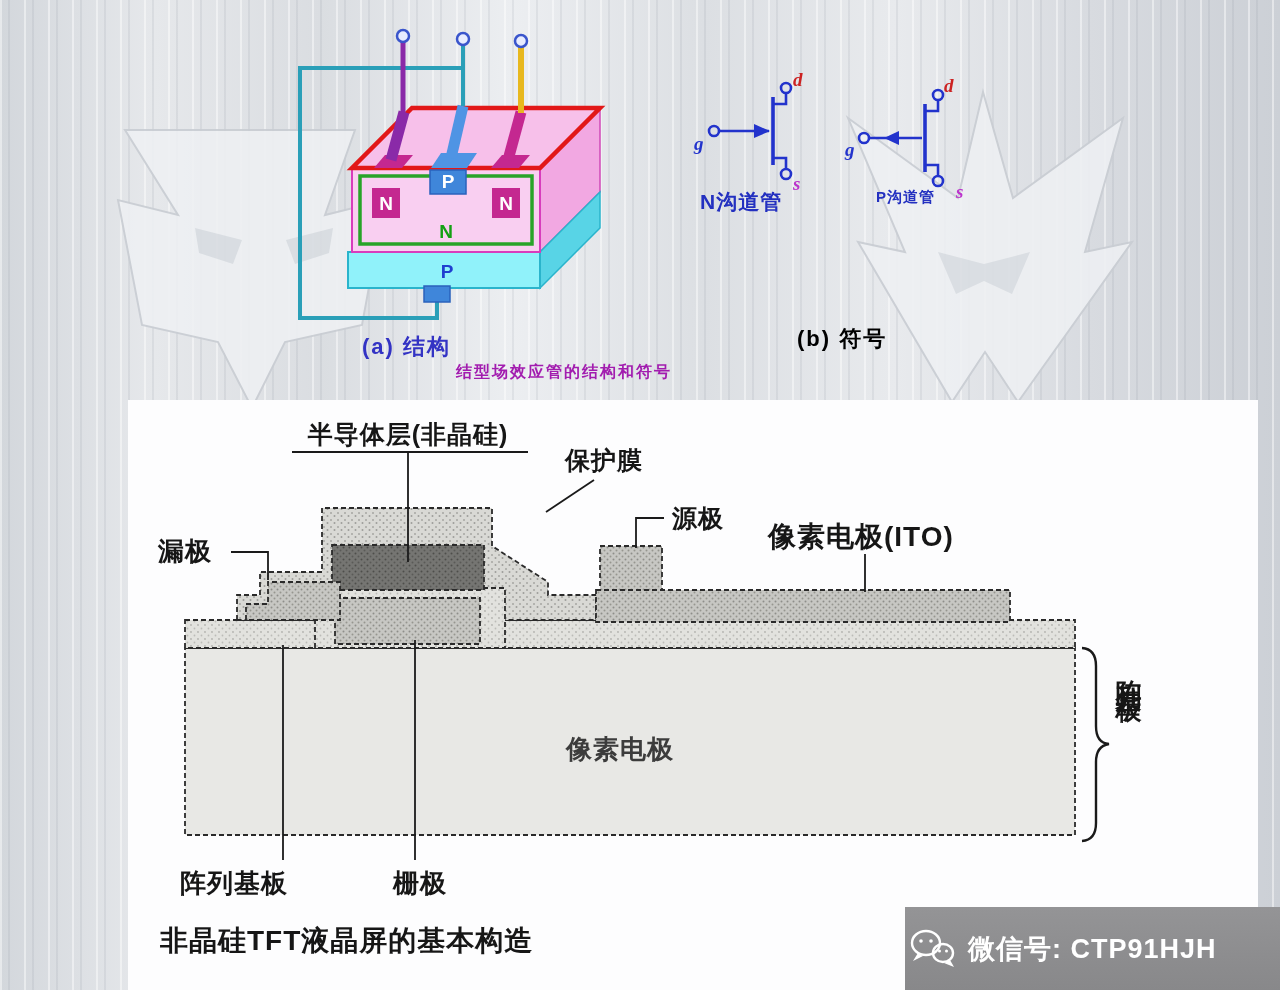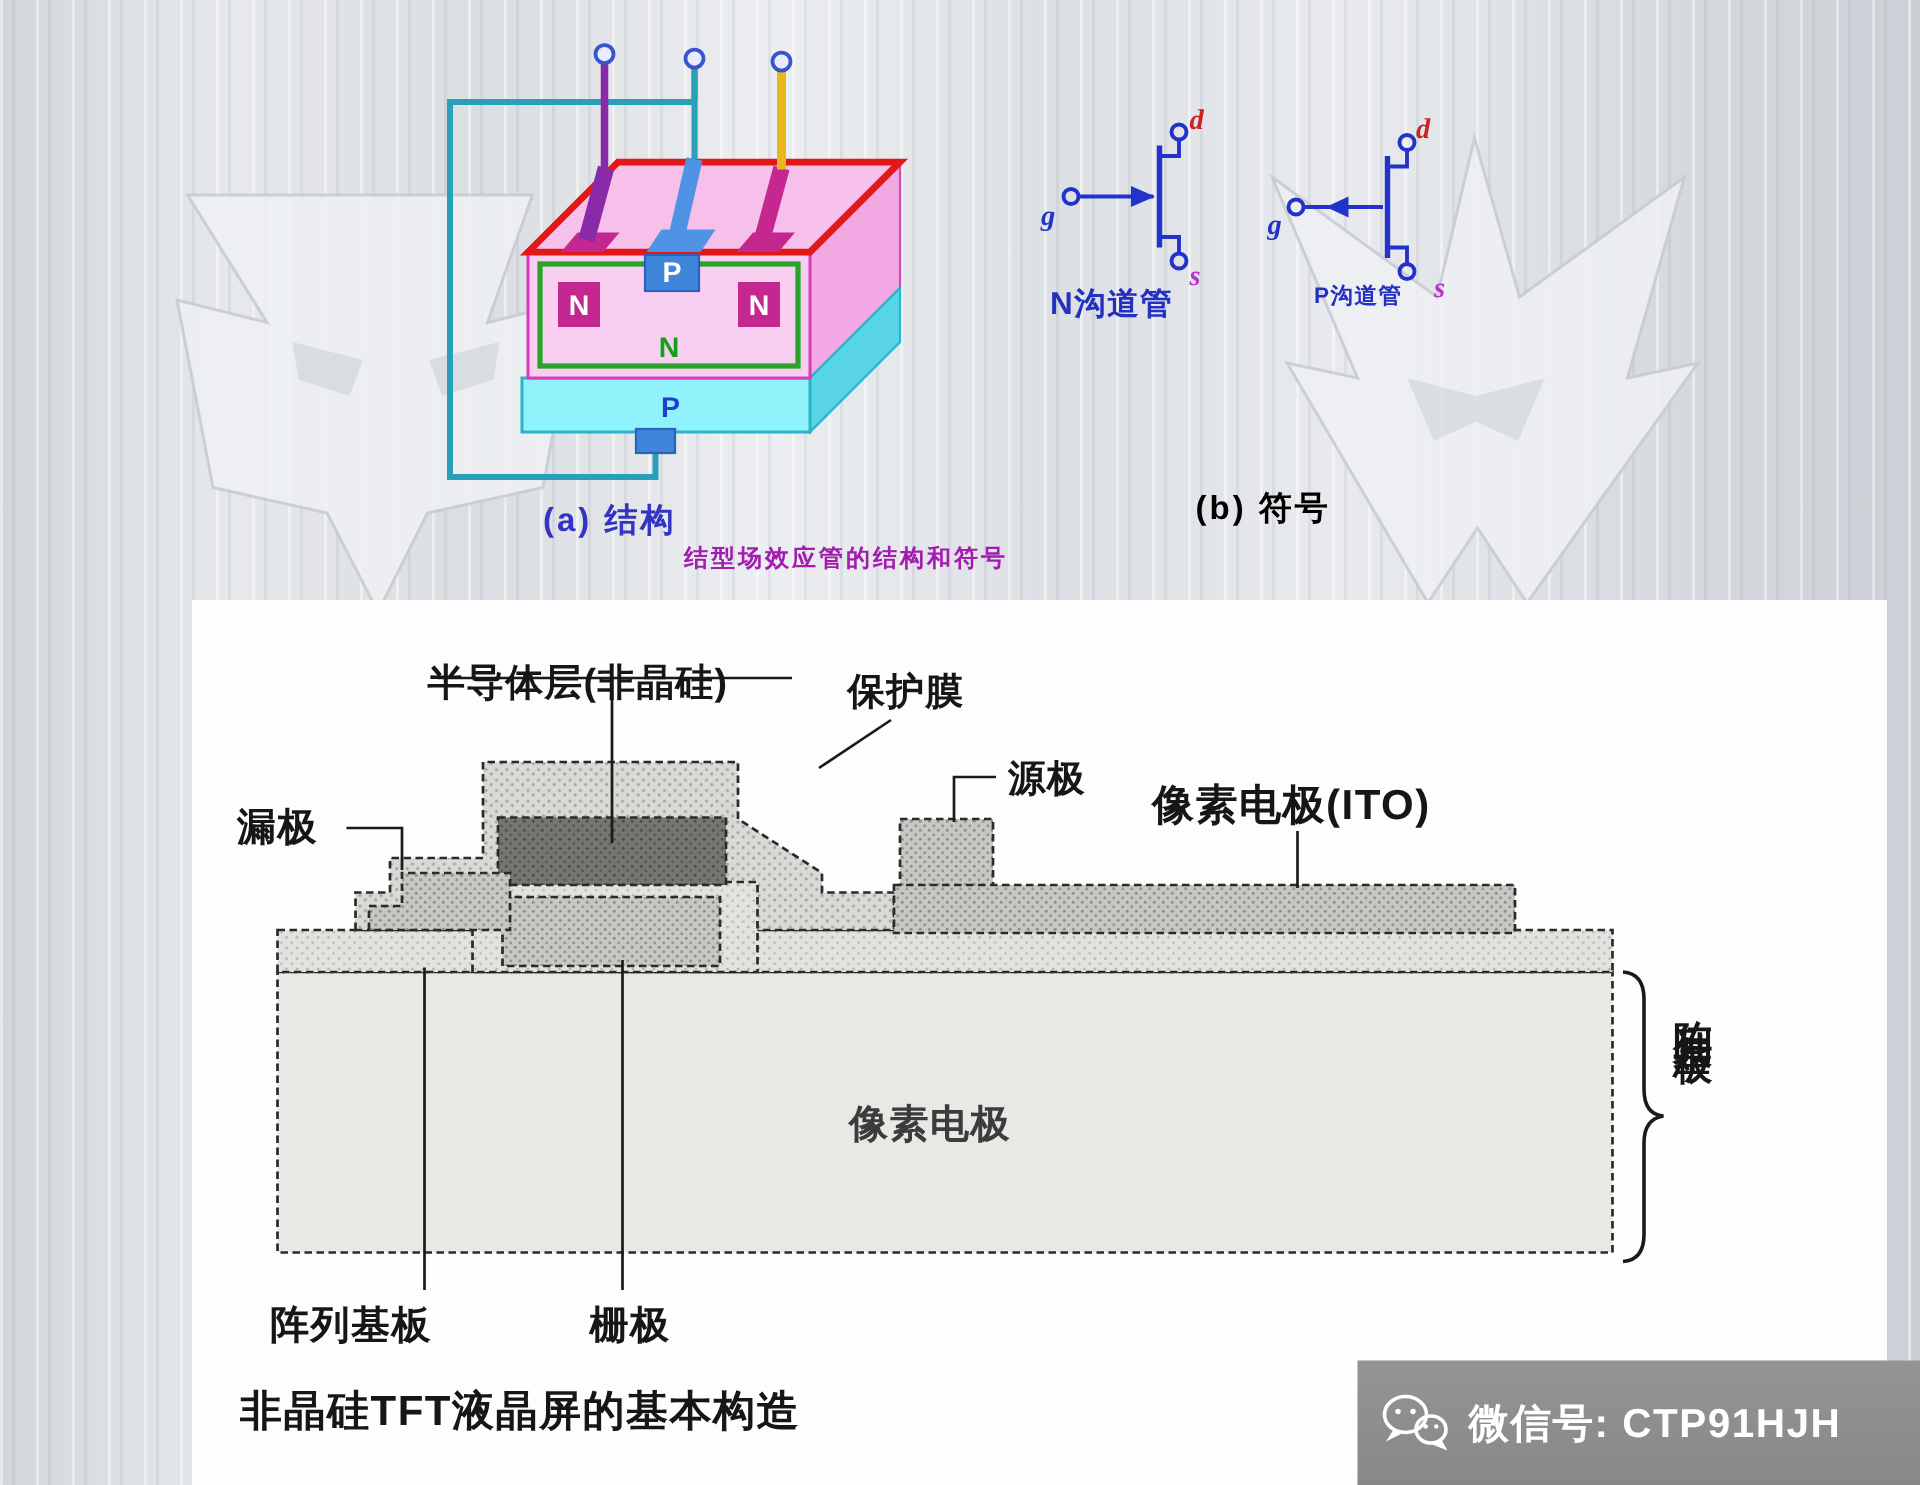--- a/index.html
+++ b/index.html
@@ -11,21 +11,21 @@
       background:repeating-linear-gradient(90deg,rgba(255,255,255,.45) 0 2px,rgba(255,255,255,0) 2px 8px,rgba(125,133,146,.12) 8px 10px,rgba(255,255,255,0) 10px 24px)}
   .logos{position:absolute;left:0;top:0;z-index:2}
   .panel{position:absolute;left:128px;top:400px;width:1130px;height:590px;background:#fdfdfe;z-index:3}
   .diagram{position:absolute;left:0;top:0;z-index:4}
   .dashed{stroke:#2a2a2a;stroke-width:1.8;stroke-dasharray:5 3}
   .leader{stroke:#1a1a1a;stroke-width:1.8;fill:none}
   .lab{position:absolute;z-index:5;color:#161616;font-weight:600;font-size:25px;white-space:nowrap;letter-spacing:1px}
   .sym{font-family:"Liberation Serif",serif;font-style:italic;font-weight:700;font-size:19px}
   .blk{font-family:"Liberation Sans",sans-serif;font-weight:700;font-size:19px;text-anchor:middle}
   .footer{position:absolute;left:905px;top:907px;width:375px;height:83px;z-index:6;
-      background:linear-gradient(180deg,#949496,#88888a);display:flex;align-items:center;gap:10px;padding-left:12px}
+      background:linear-gradient(180deg,#949496,#88888a);display:flex;align-items:center;gap:10px;padding-left:1px}
   .footer span{color:#fff;font-size:27px;font-weight:700;letter-spacing:1px}
 </style>
 </head>
 <body>
 
 <div class="bg"></div>
 <div class="streaks"></div>
 
 <svg class="logos" width="1280" height="990" viewBox="0 0 1280 990">
   <g opacity="0.9">
@@ -144,21 +144,21 @@
     <path d="M1082,648 Q1096,649 1096,666 L1096,726 Q1096,743 1109,744 Q1096,746 1096,762 L1096,823 Q1096,840 1082,841" fill="none" stroke="#1a1a1a" stroke-width="2.4"></path>
   </g>
 </svg>
 
 <div class="lab" style="left:362px;top:332px;font-size:22px;font-weight:700;color:#3333c4;letter-spacing:2px">(a) 结构</div>
 <div class="lab" style="left:797px;top:324px;font-size:22px;font-weight:700;color:#000000;letter-spacing:2px">(b) 符号</div>
 <div class="lab" style="left:456px;top:362px;font-size:16px;font-weight:700;color:#a21caf;letter-spacing:2px">结型场效应管的结构和符号</div>
 <div class="lab" style="left:700px;top:188px;font-size:21px;font-weight:700;color:#2330c0">N沟道管</div>
 <div class="lab" style="left:876px;top:188px;font-size:15px;font-weight:700;color:#2330c0">P沟道管</div>
 
-<div class="lab" style="left:285px;top:438px;width:246px;">半导体层(非晶硅)</div>
+<div class="lab" style="left:285px;top:418px;width:246px;text-align:center">半导体层(非晶硅)</div>
 <div class="lab" style="left:565px;top:444px">保护膜</div>
 <div class="lab" style="left:672px;top:502px">源极</div>
 <div class="lab" style="left:768px;top:518px;font-size:28px">像素电极(ITO)</div>
 <div class="lab" style="left:158px;top:534px;font-size:26px">漏极</div>
 <div class="lab" style="left:528px;top:732px;width:184px;text-align:center;font-size:26px;font-weight:700;color:#3c3c3c">像素电极</div>
 <div class="lab" style="left:180px;top:866px;font-size:26px">阵列基板</div>
 <div class="lab" style="left:393px;top:866px;font-size:26px">栅极</div>
 <div class="lab" style="left:1112px;top:658px;writing-mode:vertical-rl;font-size:26px;font-weight:700;letter-spacing:6px">阵列基板</div>
 <div class="lab" style="left:160px;top:922px;font-size:28px;font-weight:700">非晶硅TFT液晶屏的基本构造</div>
 

